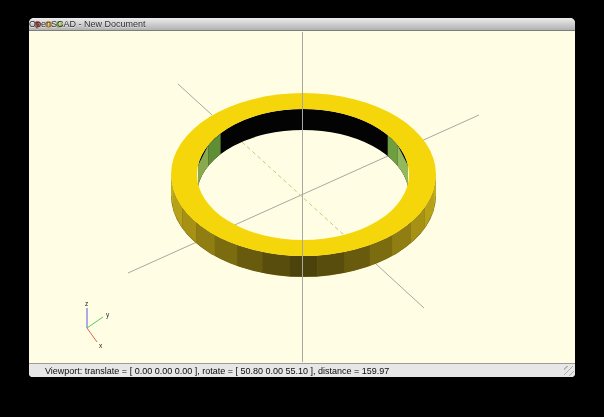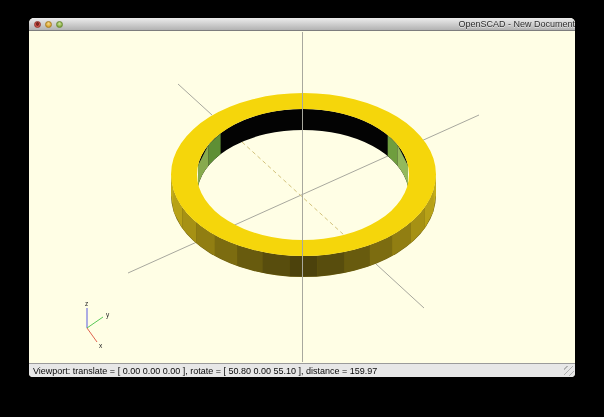--- a/index.html
+++ b/index.html
@@ -14,39 +14,39 @@
     background:#FFFEE5;
     box-shadow:0 0 0 1px rgba(0,0,0,0.55), 0 8px 24px rgba(0,0,0,0.9);
   }
   .titlebar{
     position:absolute;left:0;top:0;right:0;height:12px;
     background:linear-gradient(#ececec,#b2b2b2);
     border-bottom:1px solid #7d7d7d;
   }
   .titlebar .title{
     position:absolute;left:0;right:0;top:0;height:12px;
-    text-align:right;font-size:9px;line-height:12px;color:#2f2f2f;
+    text-align:left;font-size:9px;line-height:12px;color:#2f2f2f;
     text-shadow:0 1px 0 rgba(255,255,255,0.55);
     white-space:nowrap;
   }
   .lights{position:absolute;left:5px;top:2.5px;display:flex;gap:4px;}
   .light{width:7px;height:7px;border-radius:50%;box-sizing:border-box;}
   .light.close{background:radial-gradient(circle at 50% 40%, #7a2520 0 1.5px, #d3554b 2px);border:1px solid #93362f;}
   .light.min{background:radial-gradient(circle at 50% 35%, #f4d98c, #d9a32c 70%);border:1px solid #a97f22;}
   .light.zoom{background:radial-gradient(circle at 50% 35%, #cfe6a0, #85aa3f 70%);border:1px solid #6b8a33;}
   .viewport{
     position:absolute;left:0;top:13px;width:546px;height:332px;
     background:#FFFEE5;
   }
   .viewport svg{display:block;}
   .statusbar{
     position:absolute;left:0;bottom:0;right:0;height:14px;
     background:#e7e7e7;border-top:1px solid #9b9b9b;
     font-size:9px;line-height:14px;color:#0a0a0a;
-    padding-left:4px;box-sizing:border-box;white-space:nowrap;
+    padding-left:16px;box-sizing:border-box;white-space:nowrap;
   }
   .grip{
     position:absolute;right:1px;bottom:1px;width:10px;height:10px;
     background:repeating-linear-gradient(135deg, transparent 0 2px, #ababab 2px 3px, transparent 3px 4px);
     opacity:0.9;
   }
 </style>
 </head>
 <body>
 

